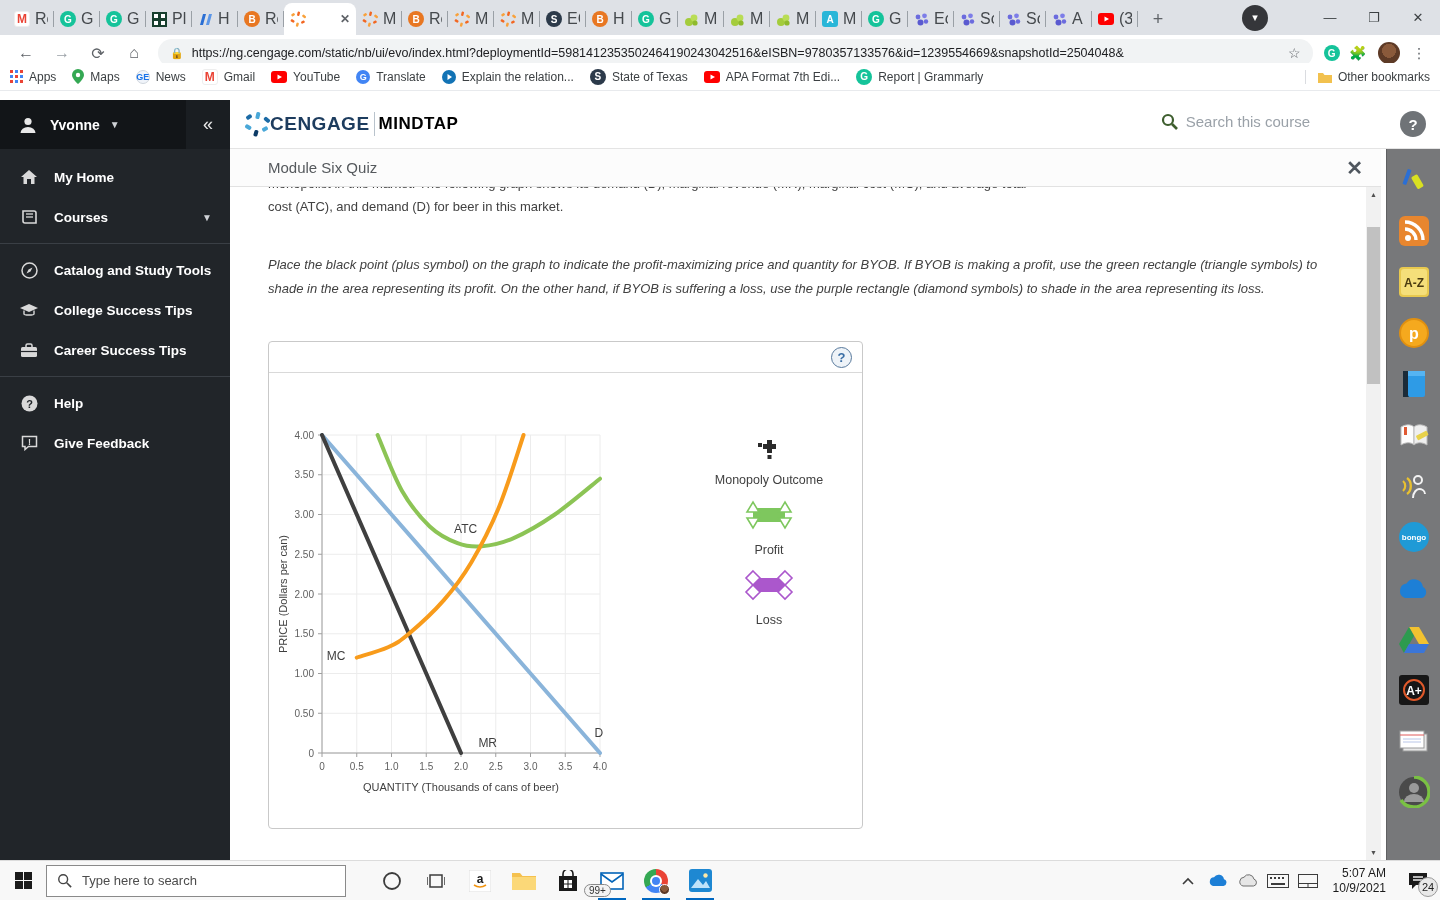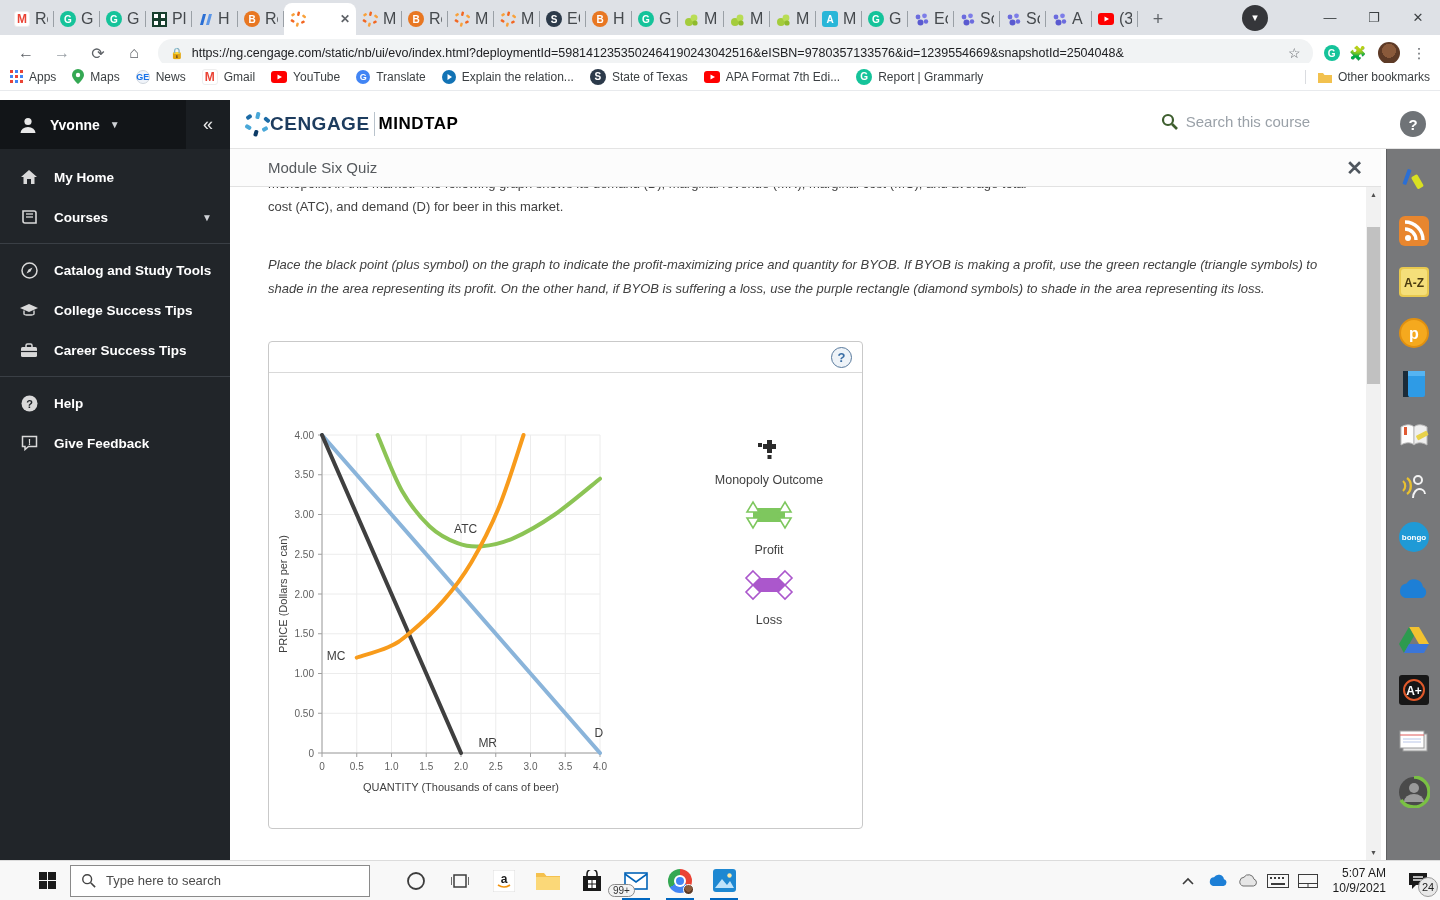--- a/index.html
+++ b/index.html
@@ -74,21 +74,21 @@
 
   
   #scrollbar { position:absolute; left:1366px; top:87px; width:15px; height:673px; background:#f1f1f1; }
   .sarrow { position:absolute; left:0; width:15px; height:15px; display:flex; align-items:center; justify-content:center; font-size:7px; color:#505050; cursor:pointer; }
   #sthumb { position:absolute; left:1px; top:40px; width:13px; height:157px; background:#c1c1c1; cursor:grab; }
 
   #dock { position:absolute; left:1386px; top:49px; width:54px; height:711px; background:#77787a; border-left:1px solid #5f6062; display:flex; flex-direction:column; align-items:center; padding-top:14px; gap:17px; }
   .dockic { width:34px; height:34px; display:flex; align-items:center; justify-content:center; cursor:pointer; }
 
   
-  #taskbar { position:absolute; left:0; top:860px; width:1440px; height:40px; background:#f8f8f8; border-top:1px solid #dcdcdc; display:flex; align-items:center;padding-left:24px; }
+  #taskbar { position:absolute; left:0; top:860px; width:1440px; height:40px; background:#f8f8f8; border-top:1px solid #dcdcdc; display:flex; align-items:center; }
   #startbtn { width:46px; height:40px; display:flex; align-items:center; justify-content:center; cursor:pointer; }
   #tsearch { width:300px; height:32px; background:#fff; border:1px solid #8a8a8a; display:flex; align-items:center; gap:10px; padding:0 10px; font-size:13px; color:#4c4c4c; }
   .tbic { width:44px; height:40px; display:flex; align-items:center; justify-content:center; position:relative; cursor:pointer; }
   .tbic .underline { position:absolute; bottom:0; left:8px; right:8px; height:3px; background:#0067c0; }
   #tray { margin-left:auto; display:flex; align-items:center; }
   .trayic { width:30px; height:40px; display:flex; align-items:center; justify-content:center; color:#3c3c3c; cursor:pointer; }
   #clock { text-align:right; font-size:12px; color:#1a1a1a; line-height:15px; margin:0 10px; cursor:default; }
   #notif { width:44px; height:40px; display:flex; align-items:center; justify-content:center; position:relative; cursor:pointer; }
   #notifbadge { position:absolute; right:2px; bottom:4px; min-width:20px; height:20px; border-radius:50%; background:#e8e8e8; border:1px solid #9a9a9a; font-size:11px; display:flex; align-items:center; justify-content:center; color:#222; }
   .badge99 { position:absolute; left:-6px; bottom:4px; background:#f3f3f3; border:1px solid #8a8a8a; border-radius:9px; font-size:10px; padding:0 4px; color:#333; }

